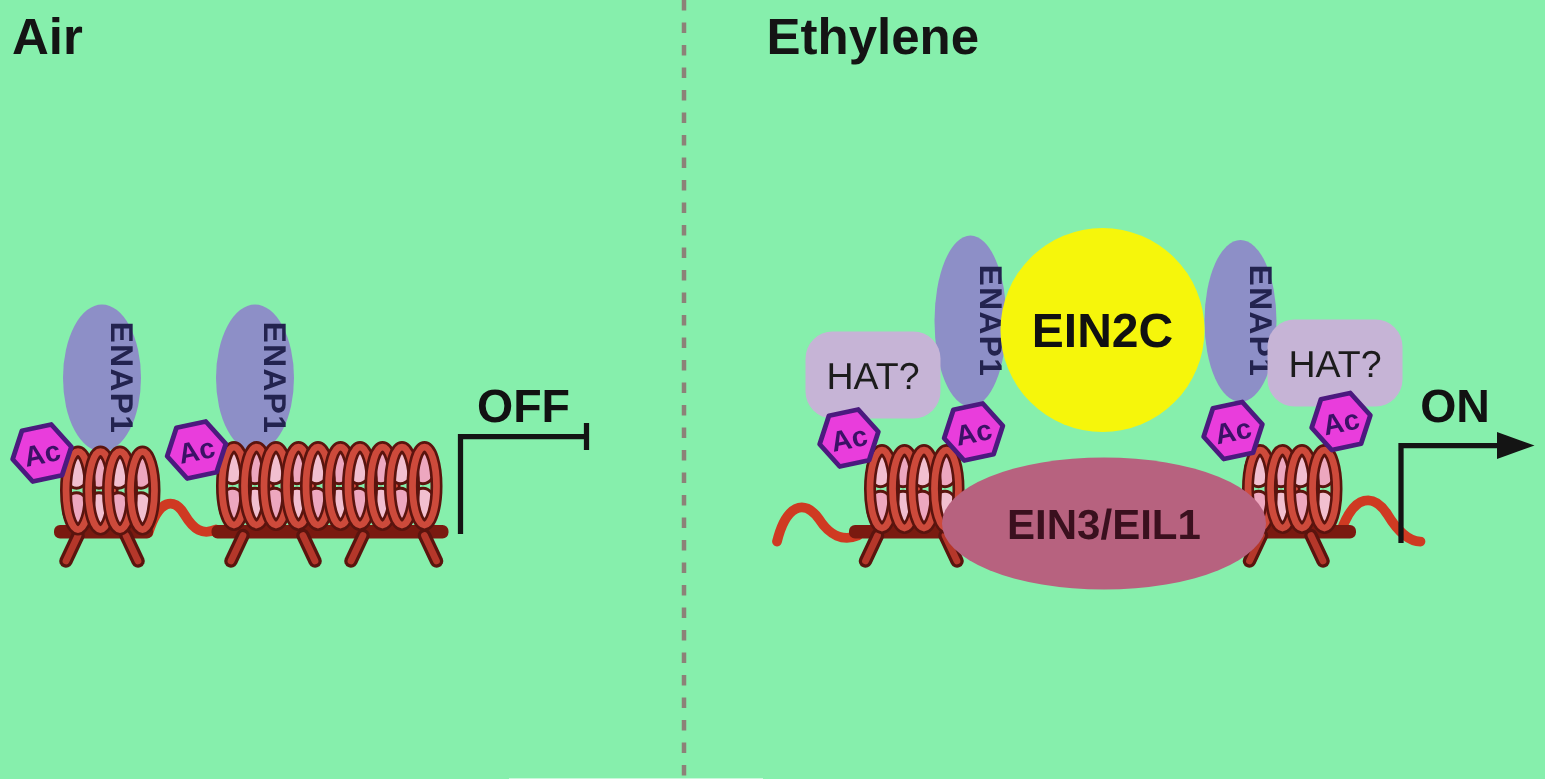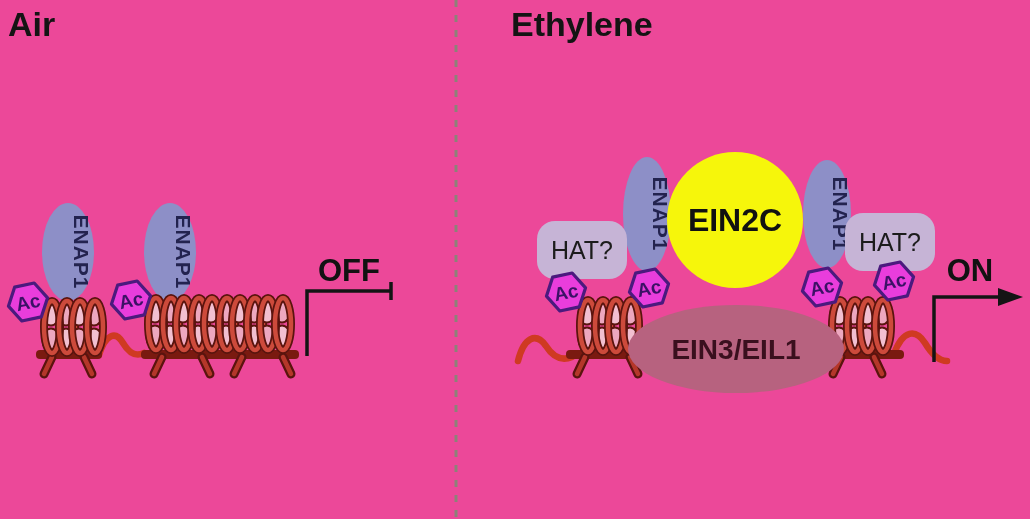--- a/index.html
+++ b/index.html
@@ -1,19 +1,19 @@
 <!DOCTYPE html>
 <html><head>
 <meta charset="utf-8">
 <style>
   html,body{margin:0;padding:0;background:#ffffff;}
   .fig-wrap{
     position:relative;
     width:1030px;height:519px;
-    background:#ec4899;
+    background:#86efac;
     overflow:hidden;
     font-family:"Liberation Sans", sans-serif;
   }
   svg text{font-family:"Liberation Sans", sans-serif;}
   .panel-title{font-size:34px;font-weight:bold;fill:#141414;}
   .state-label{font-size:31px;font-weight:bold;fill:#121212;}
   .enap1-text{font-size:21px;font-weight:600;fill:#23234f;letter-spacing:1px;}
   .ac-text{font-size:19px;font-weight:bold;fill:#3c1166;}
   .hat-text{font-size:25px;font-weight:400;fill:#1c1c1c;}
   .ein2c-text{font-size:32px;font-weight:bold;fill:#111111;}

